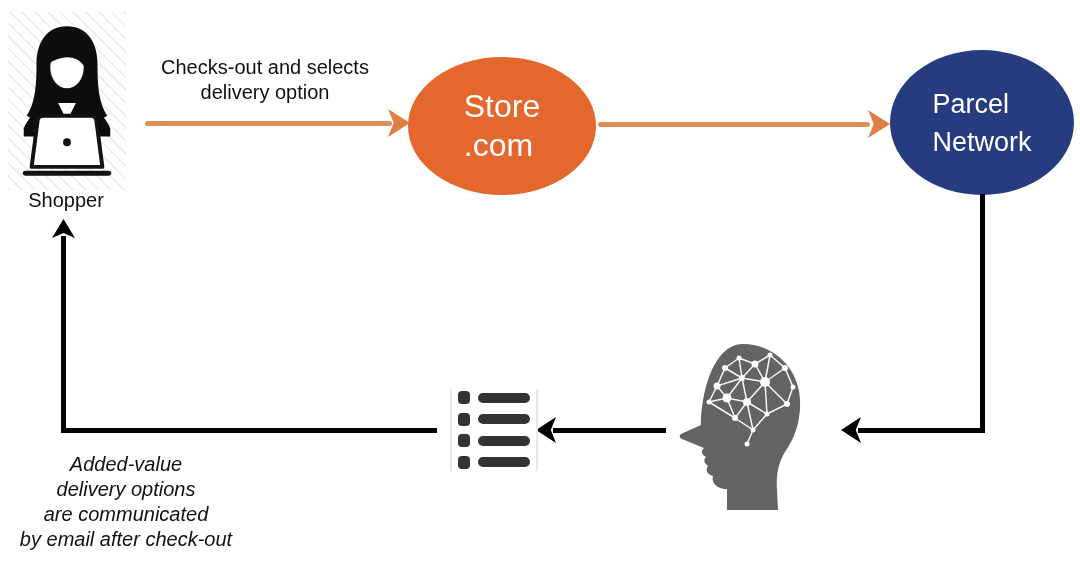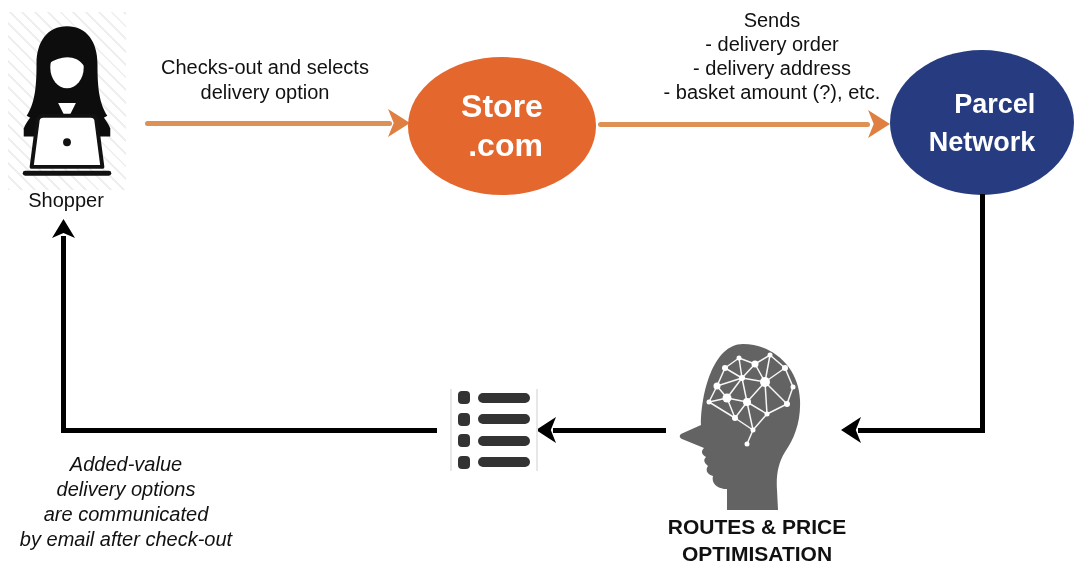--- a/index.html
+++ b/index.html
@@ -8,21 +8,21 @@
 
   .txt { position:absolute; color:#111; font-size:20px; line-height:25px; text-align:center; white-space:pre-line; }
 
   
   .shopper-wrap { position:absolute; left:8px; top:12px; width:118px; height:178px;
     background:repeating-linear-gradient(45deg,#efefef 0 2px,#ffffff 2px 9px); }
   .shopper-wrap svg { width:100%; height:100%; display:block; }
 
   
   .node-ellipse { position:absolute; border-radius:50%; display:flex; align-items:center; justify-content:center;
-    color:#fff; font-weight:bold; text-align:right; white-space:pre-line; }
+    color:#fff; font-weight:normal; text-align:left; white-space:pre-line; }
   .store { left:408px; top:57px; width:188px; height:138px; background:#E4672E; font-size:32px; line-height:39px; }
   .parcel { left:890px; top:50px; width:184px; height:145px; background:#273C80; font-size:27px; line-height:38px; }
 
   
   .o-shaft { position:absolute; height:5px; background:#DD9155; border-radius:3px; }
   .o-head { position:absolute; width:22px; height:28px; background:#E07F42;
     clip-path:polygon(0 0, 100% 50%, 0 100%, 26% 50%); }
 
   
   .k-line { position:absolute; background:#000; }
@@ -65,24 +65,20 @@
   <div class="txt" style="left:130px; top:55px; width:270px;">Checks-out and selects
 delivery option</div>
 
   <div class="txt" style="left:4px; top:188px; width:124px;">Shopper</div>
   <div class="o-shaft" style="left:145px; top:121px; width:247px;"></div>
   <div class="o-head" style="left:388px; top:109px;"></div>
 
   <div class="node-ellipse store">Store
 .com</div>
 
-  <div class="txt" style="left:628px; top:8px; width:288px; line-height:24px;">Sends
-- delivery order
-- delivery address
-- basket amount (?), etc.</div>
   <div class="o-shaft" style="left:598px; top:122px; width:272px;"></div>
   <div class="o-head" style="left:868px; top:110px;"></div>
 
   <div class="node-ellipse parcel">Parcel
 Network</div>
 
   <div class="k-line" style="left:980px; top:194px; width:5px; height:239px;"></div>
   <div class="k-line" style="left:858px; top:428px; width:127px; height:5px;"></div>
   <div class="k-head-left" style="left:841px; top:417px;"></div>
 
@@ -107,22 +103,20 @@
           <circle cx="67" cy="36" r="3"></circle>
           <circle cx="52" cy="56" r="4.5"></circle>
         <circle cx="72" cy="60" r="4"></circle>
           <circle cx="92" cy="72" r="2.5"></circle>
           <circle cx="60" cy="76" r="3"></circle>
         <circle cx="78" cy="88" r="2.5"></circle>
           <circle cx="72" cy="102" r="2.5"></circle>
       </g>
     </svg>
   </div>
-  <div class="txt bold" style="left:628px; top:513px; width:258px; font-size:21px; line-height:27px;">ROUTES &amp; PRICE
-OPTIMISATION</div>
 
   <div class="k-line" style="left:553px; top:428px; width:113px; height:5px;"></div>
   <div class="k-head-left" style="left:536px; top:417px;"></div>
 
   <div class="list-icon">
     <div class="list-row">
         <div class="list-bullet"></div>
         <div class="list-bar"></div>
       </div>
     <div class="list-row">

